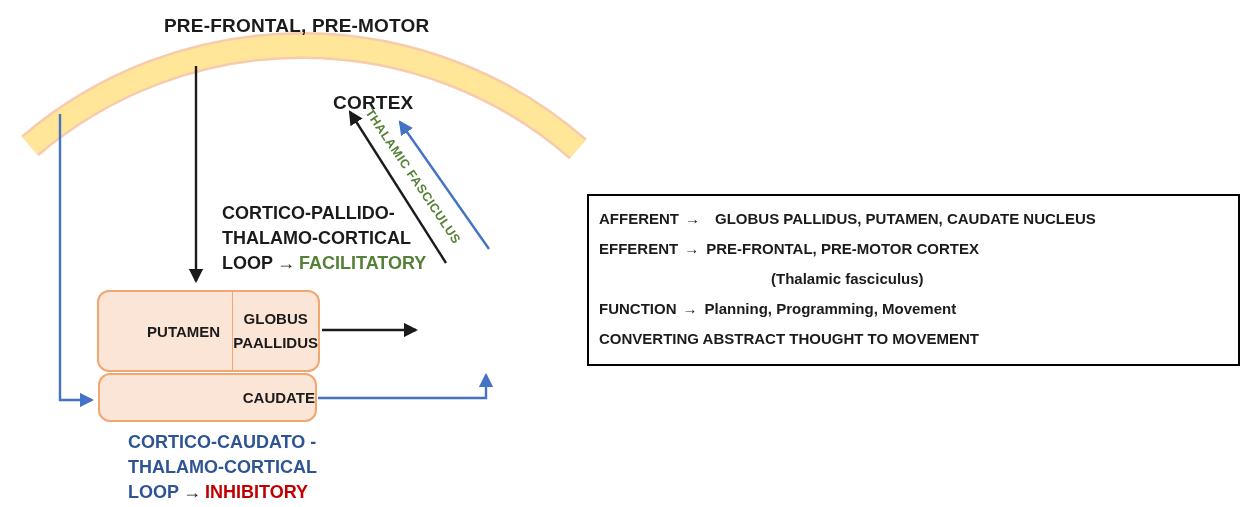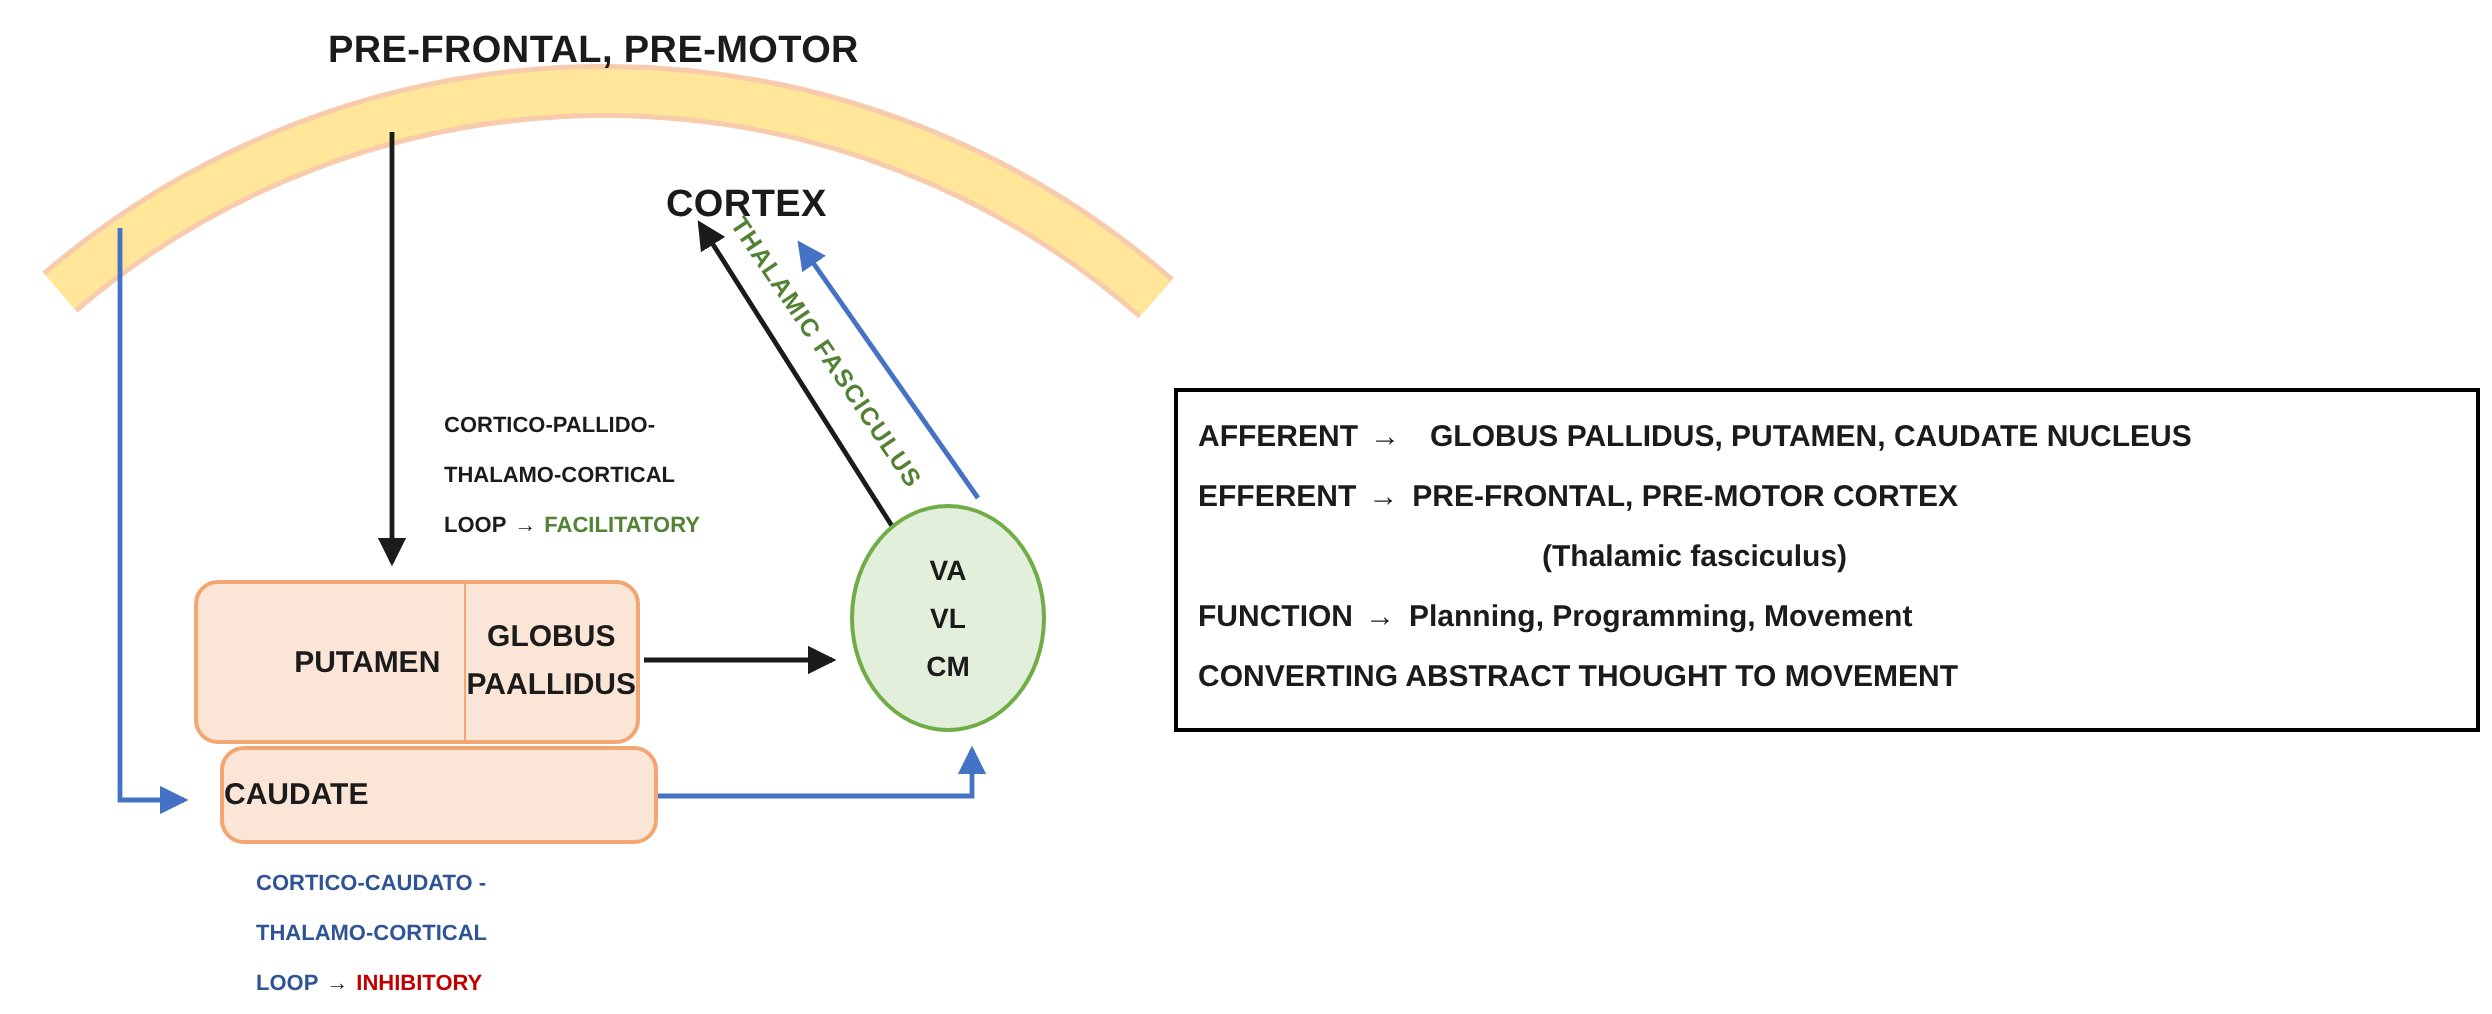--- a/index.html
+++ b/index.html
@@ -18,38 +18,38 @@
   .abs{position:absolute;z-index:2;}
   .big-label{font-size:19px;letter-spacing:.2px;white-space:nowrap;margin-top:12px;}
   .top-label{left:164px;top:3px;}
   .cortex-label{left:333px;top:80px;}
 
   .tf-label{
     left:374px;top:106px;transform:rotate(56deg);transform-origin:0 0;
     font-size:12.5px;letter-spacing:.6px;color:var(--green-text);white-space:nowrap;
   }
 
-  .loop-note{font-size:11px;line-height:25px;white-space:nowrap;}
+  .loop-note{font-size:18px;line-height:25px;white-space:nowrap;}
   .loop-facilitatory{left:222px;top:201px;color:var(--black);}
   .loop-inhibitory{left:128px;top:430px;color:var(--blue-text);}
   .hl-green{color:var(--green-text);margin-top:13px;}
   .hl-red{color:var(--red-text);}
   .loop-arrow{color:var(--black);padding:0 4px;}
 
   .node{
     background:var(--node-fill);border:2px solid var(--node-border);
     border-radius:12px;box-sizing:border-box;font-size:15px;
   }
   .striatum-box{left:97px;top:290px;width:223px;height:82px;display:flex;padding-left:36px;}
   .striatum-cell-left{
     width:105px;display:flex;align-items:center;justify-content:center;
     border-right:1.5px solid var(--node-border);
   }
   .striatum-cell-right{flex:1;display:flex;flex-direction:column;align-items:center;justify-content:center;line-height:24px;}
-  .caudate-box{left:98px;top:373px;width:219px;height:49px;display:flex;align-items:center;justify-content:flex-start;margin-left:12px;}
+  .caudate-box{left:98px;top:373px;width:219px;height:49px;display:flex;align-items:center;justify-content:flex-end;}
 
   .thalamus{
     left:425px;top:252px;width:98px;height:114px;border-radius:50%;
     background:var(--thalamus-fill);border:2.5px solid var(--thalamus-border);
     box-sizing:border-box;display:flex;flex-direction:column;align-items:center;justify-content:center;
     font-size:14px;line-height:24px;z-index:1;
   }
 
   .info-box{
     left:587px;top:194px;width:653px;height:172px;box-sizing:border-box;
@@ -107,25 +107,20 @@
     <div class="striatum-cell-right">
       <span>GLOBUS</span>
       <span>PAALLIDUS</span>
     </div>
   </div>
 
   <div class="abs node caudate-box">
     <span>CAUDATE</span>
   </div>
 
-  <div class="abs thalamus">
-    <span>VA</span>
-    <span>VL</span>
-    <span>CM</span>
-  </div>
 
   <div class="abs loop-note loop-inhibitory">
     <div>CORTICO-CAUDATO -</div>
     <div>THALAMO-CORTICAL</div>
     <div><span>LOOP</span><span class="loop-arrow">→</span><span class="hl-red">INHIBITORY</span></div>
   </div>
 
   <div class="abs info-box">
     <div class="info-line"><span>AFFERENT</span><span class="info-arrow">→</span><span class="gap-extra">GLOBUS PALLIDUS, PUTAMEN, CAUDATE NUCLEUS</span></div>
     <div class="info-line"><span>EFFERENT</span><span class="info-arrow">→</span><span>PRE-FRONTAL, PRE-MOTOR CORTEX</span></div>

